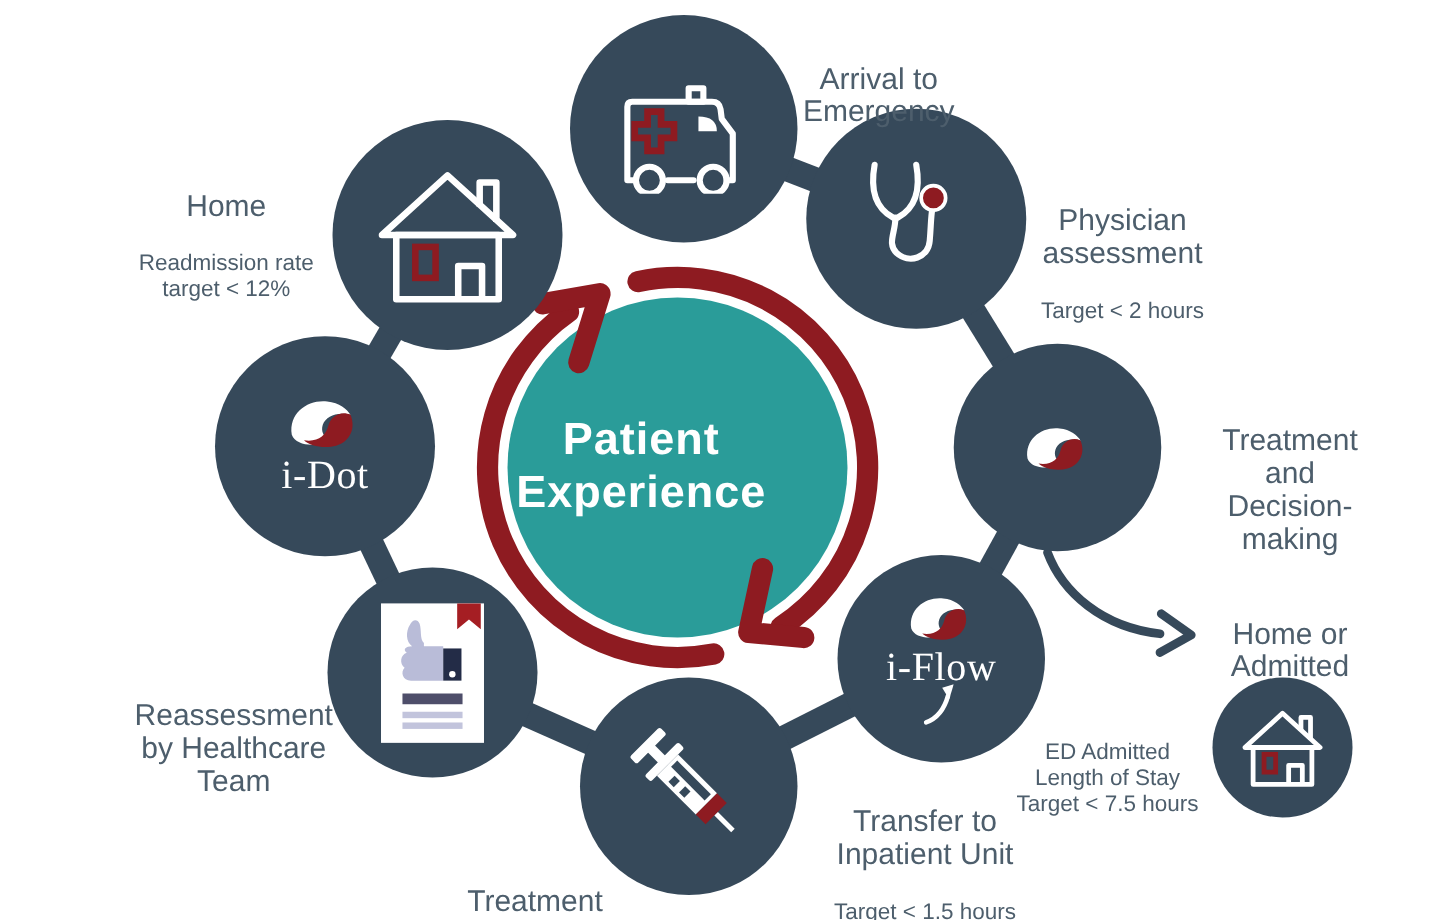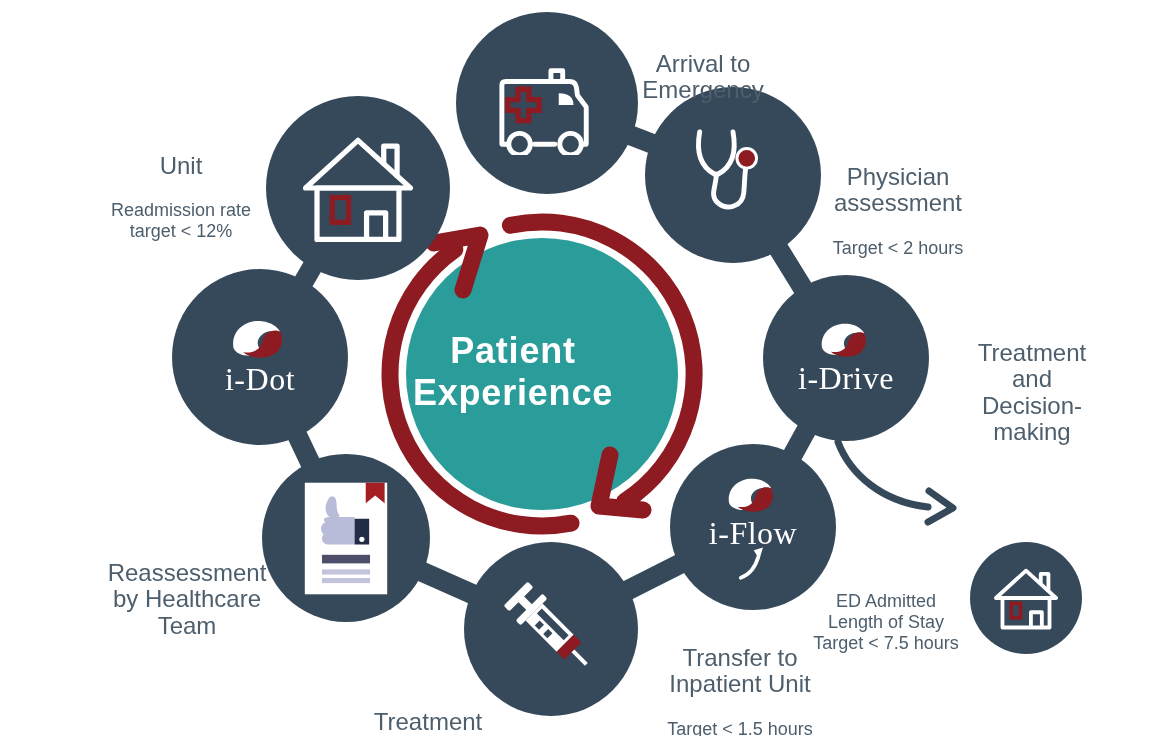--- a/index.html
+++ b/index.html
@@ -107,21 +107,20 @@
       </g>
       <circle cx="64" cy="33" r="10" fill="#8E1B21" stroke="#fff" stroke-width="3"></circle>
     </svg>
   </div>
 
   <div class="node logo-node" id="node-idrive">
     <svg width="56" height="40" viewBox="0 0 70 48">
       <path d="M5,35 C2,15 20,3 37,5 C48,6 55,12 58,17 C46,14 36,18 33,26 C31,32 34,37 39,40 C29,46 9,46 5,35 Z" fill="#fff"></path>
       <path d="M58,17 C63,29 58,41 45,45 C34,48 21,45 16,40 C28,42 36,36 38,27 C40,18 50,13 58,17 Z" fill="#8E1B21"></path>
     </svg>
-    <span class="logo-text">i-Drive</span>
   </div>
 
   <div class="node logo-node" id="node-iflow">
     <svg width="56" height="40" viewBox="0 0 70 48">
       <path d="M5,35 C2,15 20,3 37,5 C48,6 55,12 58,17 C46,14 36,18 33,26 C31,32 34,37 39,40 C29,46 9,46 5,35 Z" fill="#fff"></path>
       <path d="M58,17 C63,29 58,41 45,45 C34,48 21,45 16,40 C28,42 36,36 38,27 C40,18 50,13 58,17 Z" fill="#8E1B21"></path>
     </svg>
     <span class="logo-text">i-Flow</span>
     <svg width="24" height="34" viewBox="0 0 26 36" style="margin-left:-4px;margin-top:-6px">
       <path d="M2,33 Q16,28 21,10" fill="none" stroke="#fff" stroke-width="4" stroke-linecap="round"></path>
@@ -204,20 +203,24 @@
 assessment</div>
     <div class="s">Target &lt; 2 hours</div>
   </div>
 
   <div class="label" id="label-treatment-decision">
     <div class="t">Treatment
 and
 Decision-making</div>
   </div>
 
+  <div class="label" id="label-home-admitted">
+    <div class="t">Home or
+Admitted</div>
+  </div>
 
   <div class="label" id="label-ed-admitted">
     <div class="s">ED Admitted
 Length of Stay
 Target &lt; 7.5 hours</div>
   </div>
 
   <div class="label" id="label-transfer">
     <div class="t">Transfer to
 Inpatient Unit</div>
@@ -229,18 +232,18 @@
   </div>
 
   <div class="label" id="label-reassessment">
     <div class="t">Reassessment
 by Healthcare
 Team</div>
   </div>
 
 
   <div class="label" id="label-home">
-    <div class="t">Unit</div>
+    <div class="t">Home</div>
     <div class="s">Readmission rate
 target &lt; 12%</div>
   </div>
 
 </div>
 
 </body></html>

